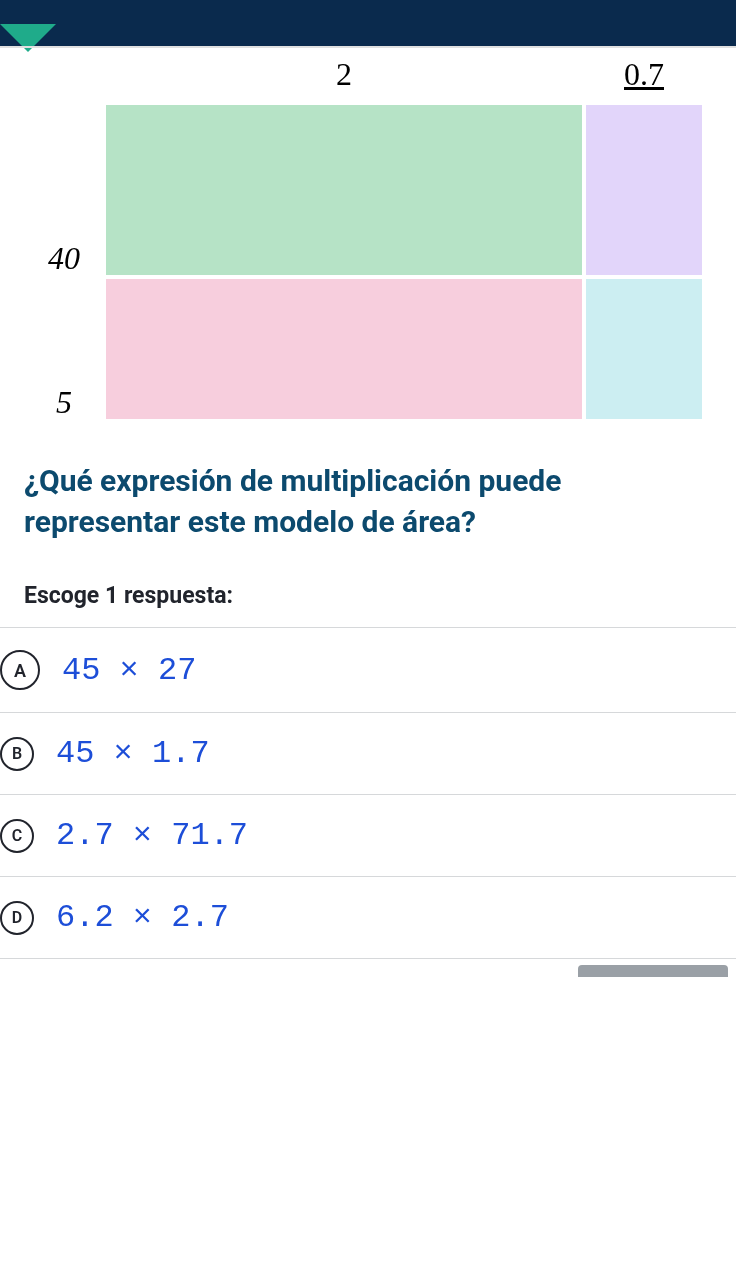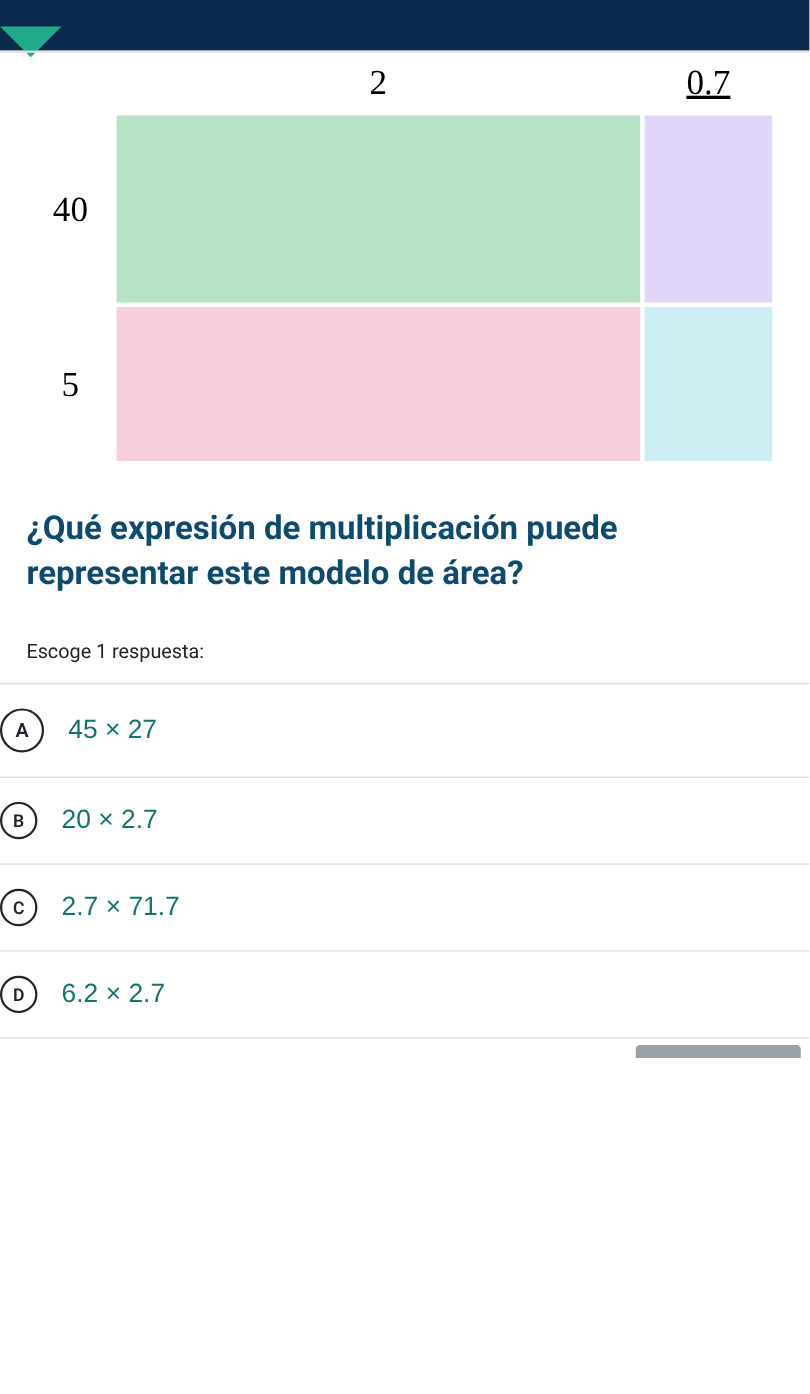--- a/index.html
+++ b/index.html
@@ -51,21 +51,22 @@
     font-family: Georgia, "Times New Roman", serif;
     font-size: 32px;
     color: #000;
     margin-bottom: 10px;
   }
   .col-labels .spacer-left { width: 80px; }
   .col-labels .lab1 { flex: 0 0 480px; text-align: center; }
   .col-labels .lab2 { flex: 0 0 120px; text-align: center; text-decoration: underline; }
   .model-row {
     display: flex;
-    align-items: center;
+    align-items: flex-end;
+    font-style: italic;
   }
   .row-label {
     width: 80px;
     display: flex;
     align-items: center;
     justify-content: center;
     font-family: Georgia, "Times New Roman", serif;
     font-size: 32px;
     color: #000;
   }
@@ -79,22 +80,22 @@
   .c-pink   { background: #f7cedd; width: 476px; }
   .c-cyan   { background: #cceef2; width: 116px; }
   .question {
     font-size: 30px;
     font-weight: 700;
     color: #0c4a6e;
     margin: 30px 0 40px 0;
     line-height: 1.35;
   }
   .choose {
-    font-size: 18px;
-    font-weight: 400;
+    font-size: 23px;
+    font-weight: 700;
     color: #21242c;
     margin-bottom: 18px;
   }
   .answers {
     margin-left: -24px;
     margin-right: -24px;
   }
   .answer {
     display: flex;
     align-items: center;
@@ -118,23 +119,23 @@
     font-size: 18px;
     font-weight: 600;
     flex-shrink: 0;
   }
   .answer.small-radio .radio {
     width: 34px;
     height: 34px;
     font-size: 16px;
   }
   .answer-text {
-    font-family: Liberation Sans, sans-serif;
-    font-size: 24px;
-    color: #0f766e;
+    font-family: Liberation Mono, monospace;
+    font-size: 32px;
+    color: #1d4ed8;
   }
   .footer-bar {
     height: 18px;
     display: flex;
     justify-content: flex-end;
     padding-right: 8px;
   }
   .footer-nub {
     width: 150px;
     height: 12px;
@@ -179,21 +180,21 @@
 
 <div class="answers">
 
   <div class="answer">
     <div class="radio">A</div>
     <div class="answer-text">45 × 27</div>
   </div>
 
   <div class="answer small-radio">
     <div class="radio">B</div>
-    <div class="answer-text">20 × 2.7</div>
+    <div class="answer-text">45 × 1.7</div>
   </div>
 
   <div class="answer small-radio">
     <div class="radio">C</div>
     <div class="answer-text">2.7 × 71.7</div>
   </div>
 
   <div class="answer small-radio">
     <div class="radio">D</div>
     <div class="answer-text">6.2 × 2.7</div>

